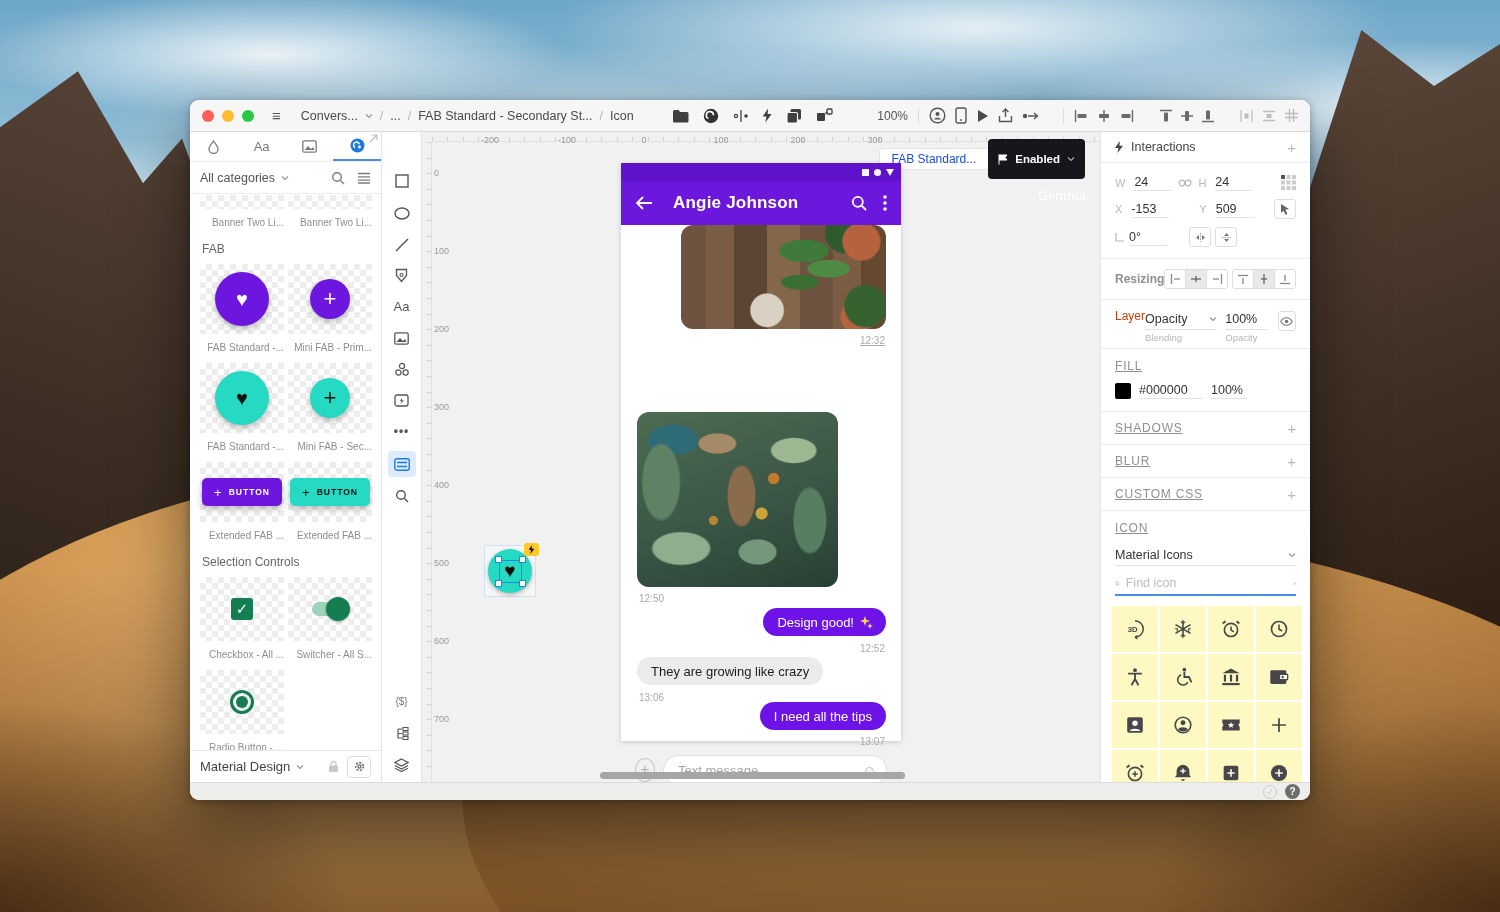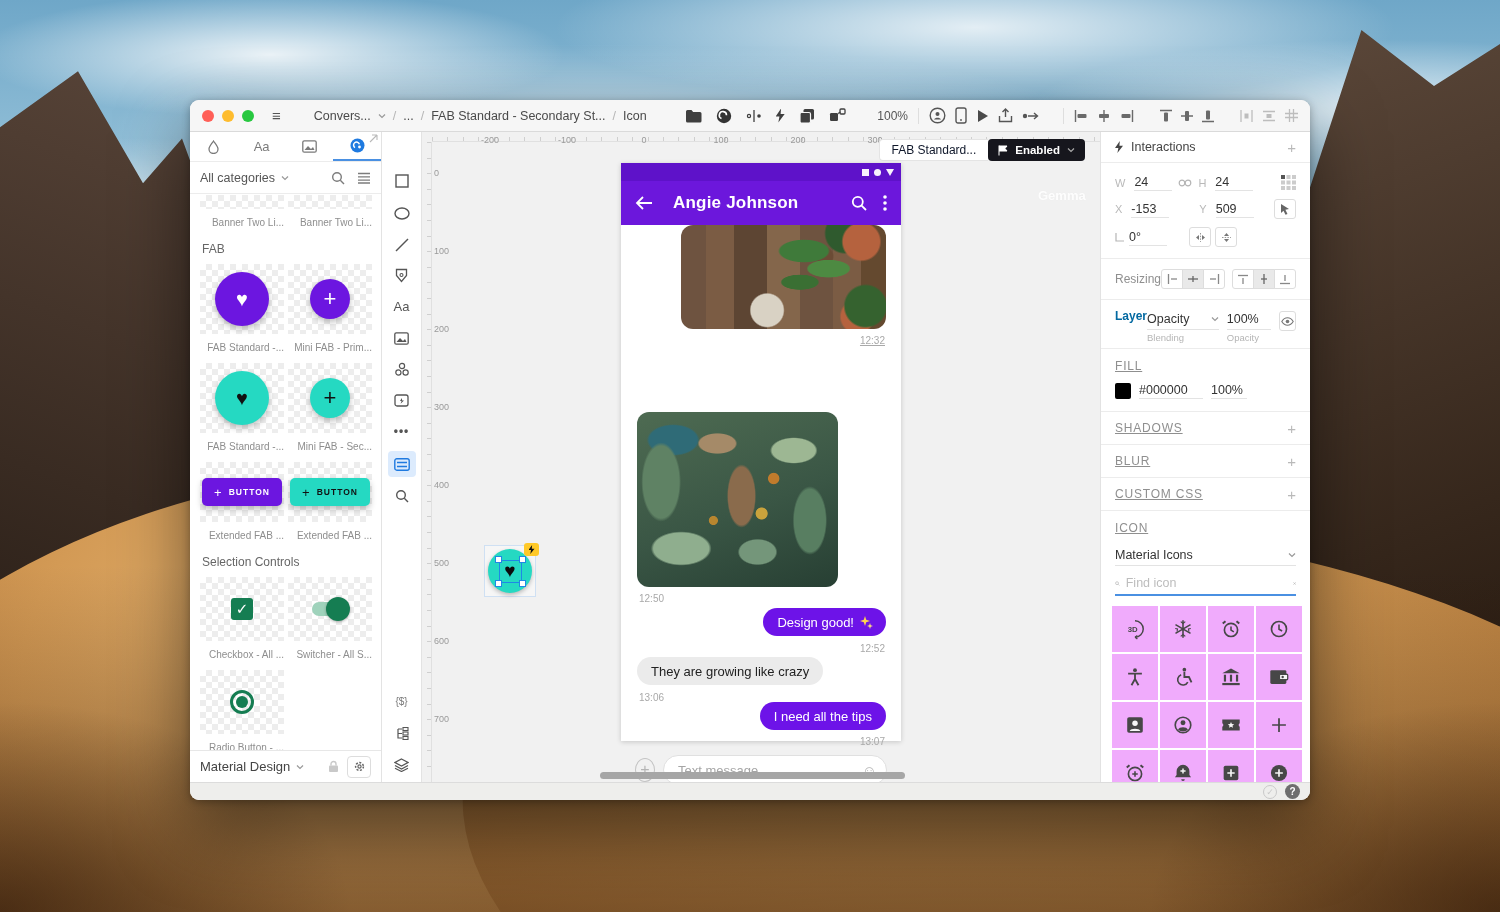--- a/index.html
+++ b/index.html
@@ -31,21 +31,21 @@
   
   .window { position:absolute; left:190px; top:100px; width:1120px; height:700px; border-radius:9px;
     background:#f6f6f6; box-shadow:0 30px 70px rgba(0,0,0,.5), 0 2px 8px rgba(0,0,0,.3); overflow:hidden; font-size:12px; color:#444; }
 
   
   .titlebar { position:absolute; left:0; top:0; right:0; height:32px; background:#f6f6f6; border-bottom:1px solid #dadada; display:flex; align-items:center; }
   .lights { display:flex; gap:8px; margin-left:12px; }
   .light { width:12px; height:12px; border-radius:50%; }
   .light.r { background:#ff5f57; } .light.y { background:#febc2e; } .light.g { background:#28c840; }
   .burger { margin-left:18px; font-size:15px; color:#555; cursor:default; }
-  .crumbs { margin-left:33px; display:flex; align-items:center; gap:7px; color:#4a4a4a; font-size:12.5px; white-space:nowrap; }
+  .crumbs { margin-left:20px; display:flex; align-items:center; gap:7px; color:#4a4a4a; font-size:12.5px; white-space:nowrap; }
   .crumbs .sep { color:#b5b5b5; }
   .chev { width:8px; height:8px; }
   .tb-icons { display:flex; align-items:center; gap:14px; margin-left:38px; color:#3f3f3f; }
   .tb-icons svg, .tb-right svg { display:block; }
   .zoom { margin-left:auto; color:#555; font-size:12px; }
   .tbsep { width:1px; height:16px; background:#dedede; margin:0 10px; }
   .tb-right { display:flex; align-items:center; gap:9px; color:#6a6a6a; margin-right:12px; }
 
   
   .sidebar { position:absolute; left:0; top:32px; width:192px; bottom:18px; background:#fff; border-right:1px solid #e3e3e3; }
@@ -93,22 +93,22 @@
   .canvas { position:absolute; left:232px; top:32px; right:210px; bottom:18px; background:#f1f1f1; overflow:hidden; }
   .hruler { position:absolute; left:10px; top:0; right:0; height:10px; border-bottom:1px solid #e0e0e0;
     background:repeating-linear-gradient(90deg,#cfcfcf 0 1px,transparent 1px 15.4px); background-size:100% 4px; background-position:0 100%; background-repeat:no-repeat; }
   .vruler { position:absolute; left:0; top:10px; width:10px; bottom:0; border-right:1px solid #e0e0e0;
     background:repeating-linear-gradient(180deg,#cfcfcf 0 1px,transparent 1px 15.6px); background-size:4px 100%; background-position:100% 0; background-repeat:no-repeat; }
   .hnum { position:absolute; top:3px; font-size:9px; color:#9a9a9a; transform:translateX(-50%); }
   .vnum { position:absolute; left:12px; font-size:9px; color:#9a9a9a; }
   .artlabel { position:absolute; color:#fff; font-size:13px; font-weight:bold; text-shadow:0 0 2px rgba(0,0,0,.05); opacity:.9; }
 
   .statebar { position:absolute; display:flex; align-items:center; }
-  .statebar .comp { background:#fff; border:1px solid #e4e4e4; border-right:none; border-radius:4px 0 0 4px; height:22px; display:flex; align-items:center; padding:0 12px; color:#0f172a; font-size:12px; }
-  .statebar .state { background:#16161d; color:#fff; border-radius:4px; height:22px; display:flex; align-items:center; gap:7px; padding:0 10px; font-size:11.5px; font-weight:bold; }
+  .statebar .comp { background:#fff; border:1px solid #e4e4e4; border-right:none; border-radius:4px 0 0 4px; height:22px; display:flex; align-items:center; padding:0 12px; color:#1d4ed8; font-size:12px; }
+  .statebar .state { background:#16161d; color:#fff; border-radius:4px; height:40px; display:flex; align-items:center; gap:7px; padding:0 10px; font-size:11.5px; font-weight:bold; }
   .statebar .state .chev { color:#aaa; }
 
   
   .phone { position:absolute; left:199px; top:31px; width:280px; height:578px; background:#fff; box-shadow:0 1px 5px rgba(0,0,0,.18); }
   .p-status { height:18px; background:#5e12c9; display:flex; align-items:center; justify-content:flex-end; gap:5px; padding-right:7px; }
   .p-status .sq { width:7px; height:7px; background:#fff; opacity:.95; }
   .p-status .ci { width:7px; height:7px; border-radius:50%; background:#fff; opacity:.95; }
   .p-status .tr { width:0; height:0; border-left:4.5px solid transparent; border-right:4.5px solid transparent; border-top:7px solid #fff; opacity:.95; }
   .p-appbar { height:44px; background:#6c17dc; color:#fff; display:flex; align-items:center; padding:0 14px; gap:16px; }
   .p-title { font-size:17px; font-weight:bold; flex:1; margin-left:4px; letter-spacing:.2px; }
@@ -183,21 +183,21 @@
   .pingroup .sqbtn:last-child { border-radius:0 3px 3px 0; }
   .sqbtn.on { background:#e9e9e9; }
   .caption { font-size:9.5px; color:#b5b5b5; margin-top:2px; }
   .sec-title { font-size:12px; letter-spacing:.8px; color:#8f8f8f;text-decoration:underline; }
   .swatch { width:16px; height:16px; background:#000; border-radius:2px; }
   .selline { display:flex; align-items:center; border-bottom:1px solid #e3e3e3; padding:3px 0; color:#333; font-size:12.5px; }
   .findrow { display:flex; align-items:center; gap:6px; border-bottom:2px solid #4a90e2; padding:4px 0; }
   .findrow input { border:none; outline:none; flex:1; font-size:12.5px; color:#444; font-family:inherit; background:transparent; }
   .findrow input::placeholder { color:#bdbdbd; }
   .icongrid { display:grid; grid-template-columns:repeat(4,46px); grid-auto-rows:46px; gap:2px; margin:10px 0 0 -3px; }
-  .icell { background:#f0abfc; display:flex; align-items:center; justify-content:center; color:#474747; }
+  .icell { background:#fef9c3; display:flex; align-items:center; justify-content:center; color:#474747; }
   .icell svg { display:block; }
 
   
   .bottombar { position:absolute; left:0; right:0; bottom:0; height:18px; background:#eeeeec; border-top:1px solid #dcdcdc; display:flex; align-items:center; justify-content:flex-end; gap:8px; padding-right:10px; }
   .okcirc { width:14px; height:14px; border:1px solid #c9c9c9; border-radius:50%; color:#c9c9c9; font-size:9px; display:flex; align-items:center; justify-content:center; }
   .helpcirc { width:15px; height:15px; background:#6e6e6e; color:#fff; border-radius:50%; font-size:10px; font-weight:bold; display:flex; align-items:center; justify-content:center; }
 </style>
 </head>
 <body>
 
@@ -713,21 +713,21 @@
               <svg width="9" height="11" viewBox="0 0 9 11">
                 <path d="M0 5.5h9" stroke="#999" stroke-width="1" stroke-dasharray="1.5 1.2"></path>
                 <path d="M2 4L4.5 1 7 4z" fill="#777"></path>
                 <path d="M2 7l2.5 3L7 7z" fill="#777"></path>
               </svg>
             </span>
         </div>
       </div>
       <div class="divider"></div>
 
-      <div class="insp-pad row" style="height:40px;">
+      <div class="insp-pad row" style="height:40px;font-weight:bold;">
         <span style="color:#8f8f8f;">Resizing</span>
         <span style="flex:1"></span>
         <span class="pingroup">
           <span class="sqbtn">
               <svg width="11" height="10" viewBox="0 0 11 10">
                 <path d="M1.5 0v10" stroke="#888" stroke-width="1.3"></path>
                 <path d="M4 5h6" stroke="#888" stroke-width="1.3"></path>
               </svg>
             </span>
           <span class="sqbtn on">
@@ -761,21 +761,21 @@
               <svg width="10" height="11" viewBox="0 0 10 11">
                 <path d="M0 9.5h10" stroke="#888" stroke-width="1.3"></path>
                 <path d="M5 1v6" stroke="#888" stroke-width="1.3"></path>
               </svg>
             </span>
         </span>
       </div>
       <div class="divider"></div>
 
       <div class="insp-pad row" style="height:48px; align-items:flex-start; padding-top:9px;">
-        <span style="color:#0369a1;font-weight:bold;">Layer</span>
+        <span style="color:#c2410c;">Layer</span>
         <span style="flex:1"></span>
         <span style="width:72px;">
           <span class="selline" style="width:72px;">
               <span>Opacity</span>
               <svg class="chev" style="margin-left:auto;" viewBox="0 0 8 8">
                 <path d="M1 2.5l3 3 3-3" fill="none" stroke="#999" stroke-width="1.2"></path>
               </svg>
             </span>
           <span class="caption">Blending</span>
         </span>

